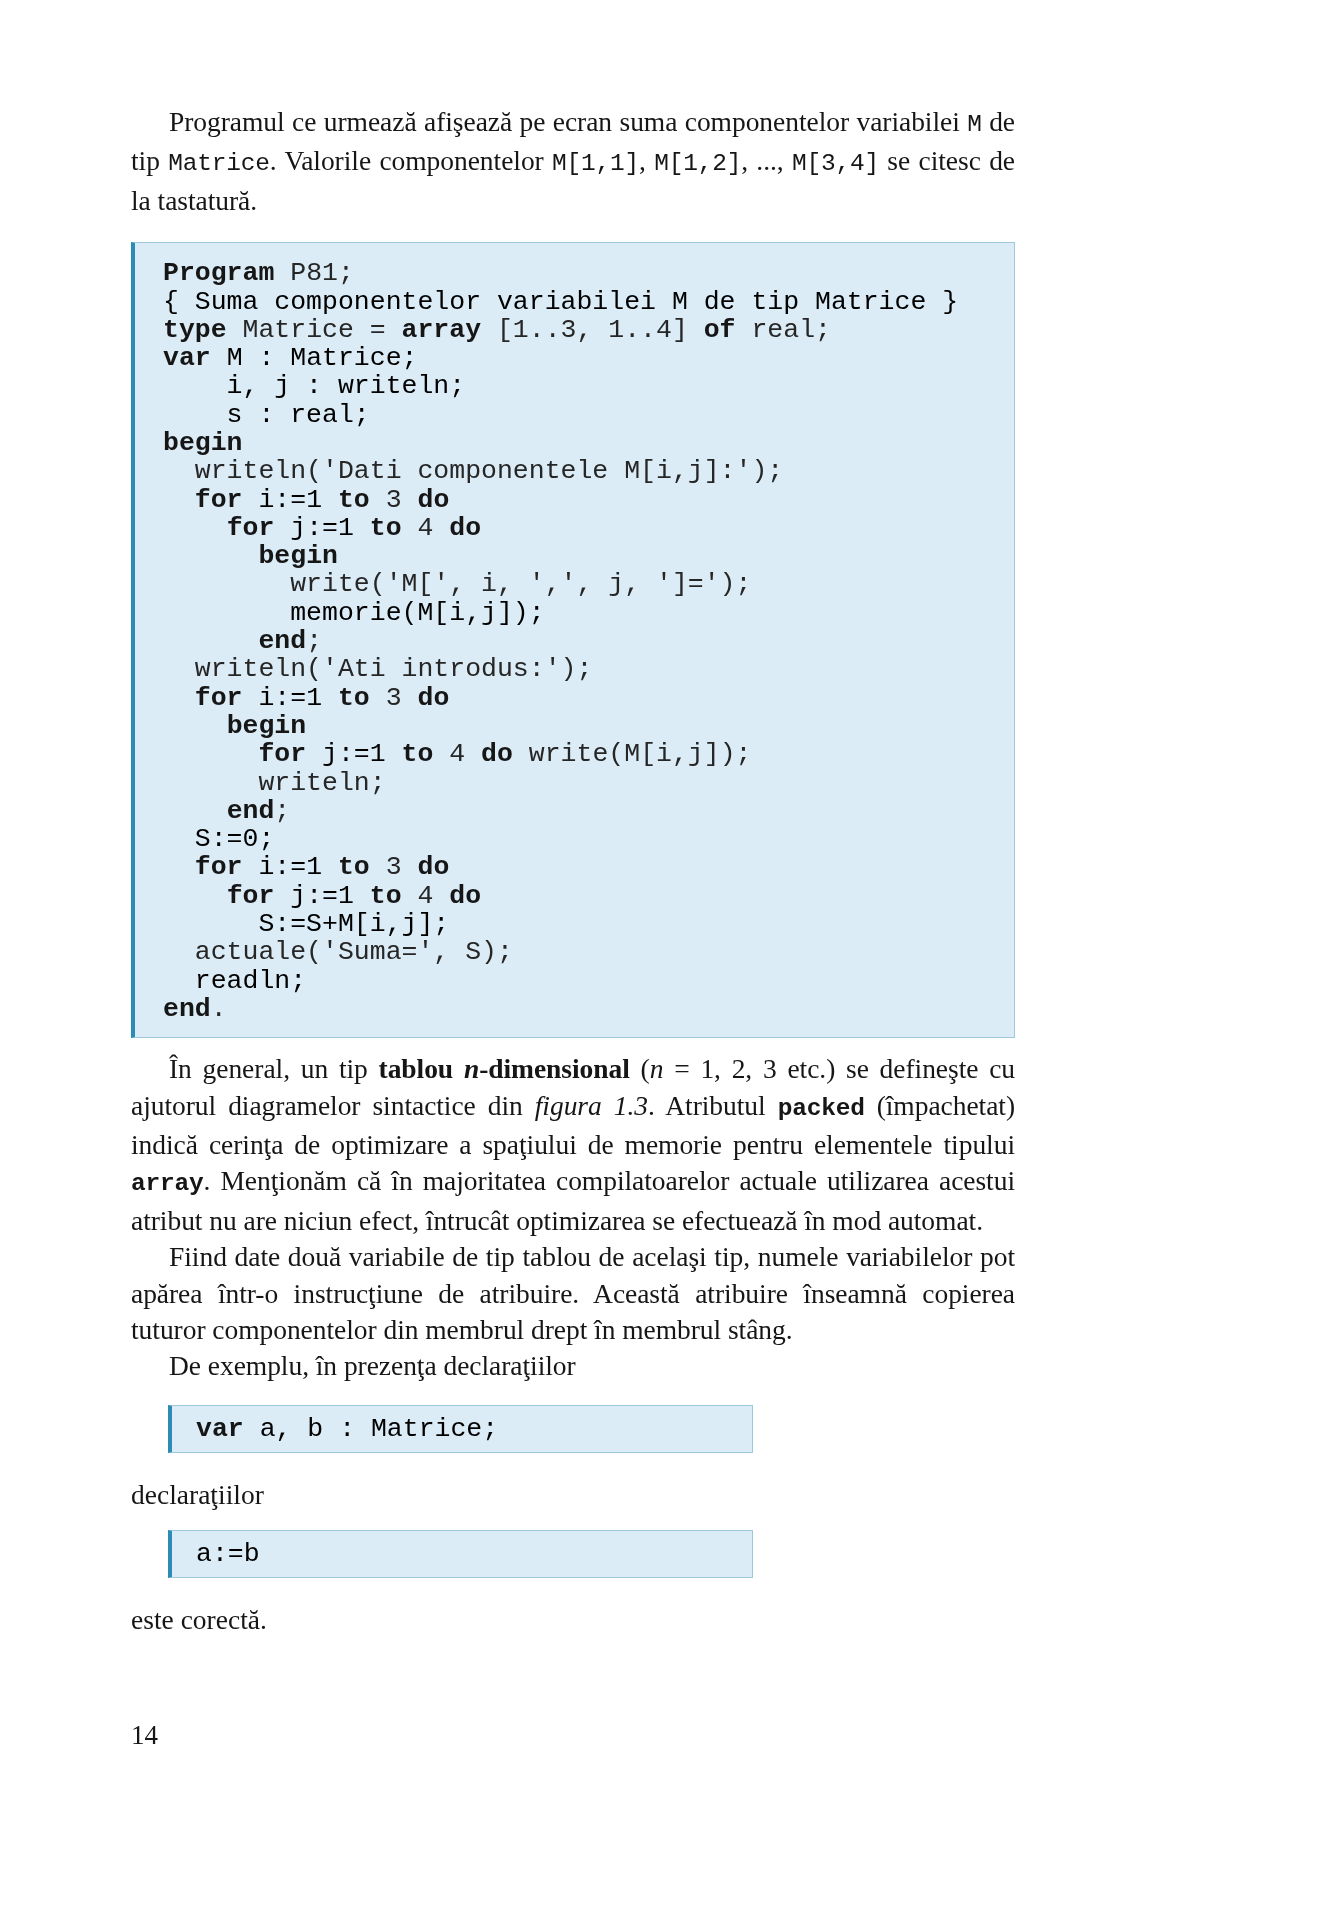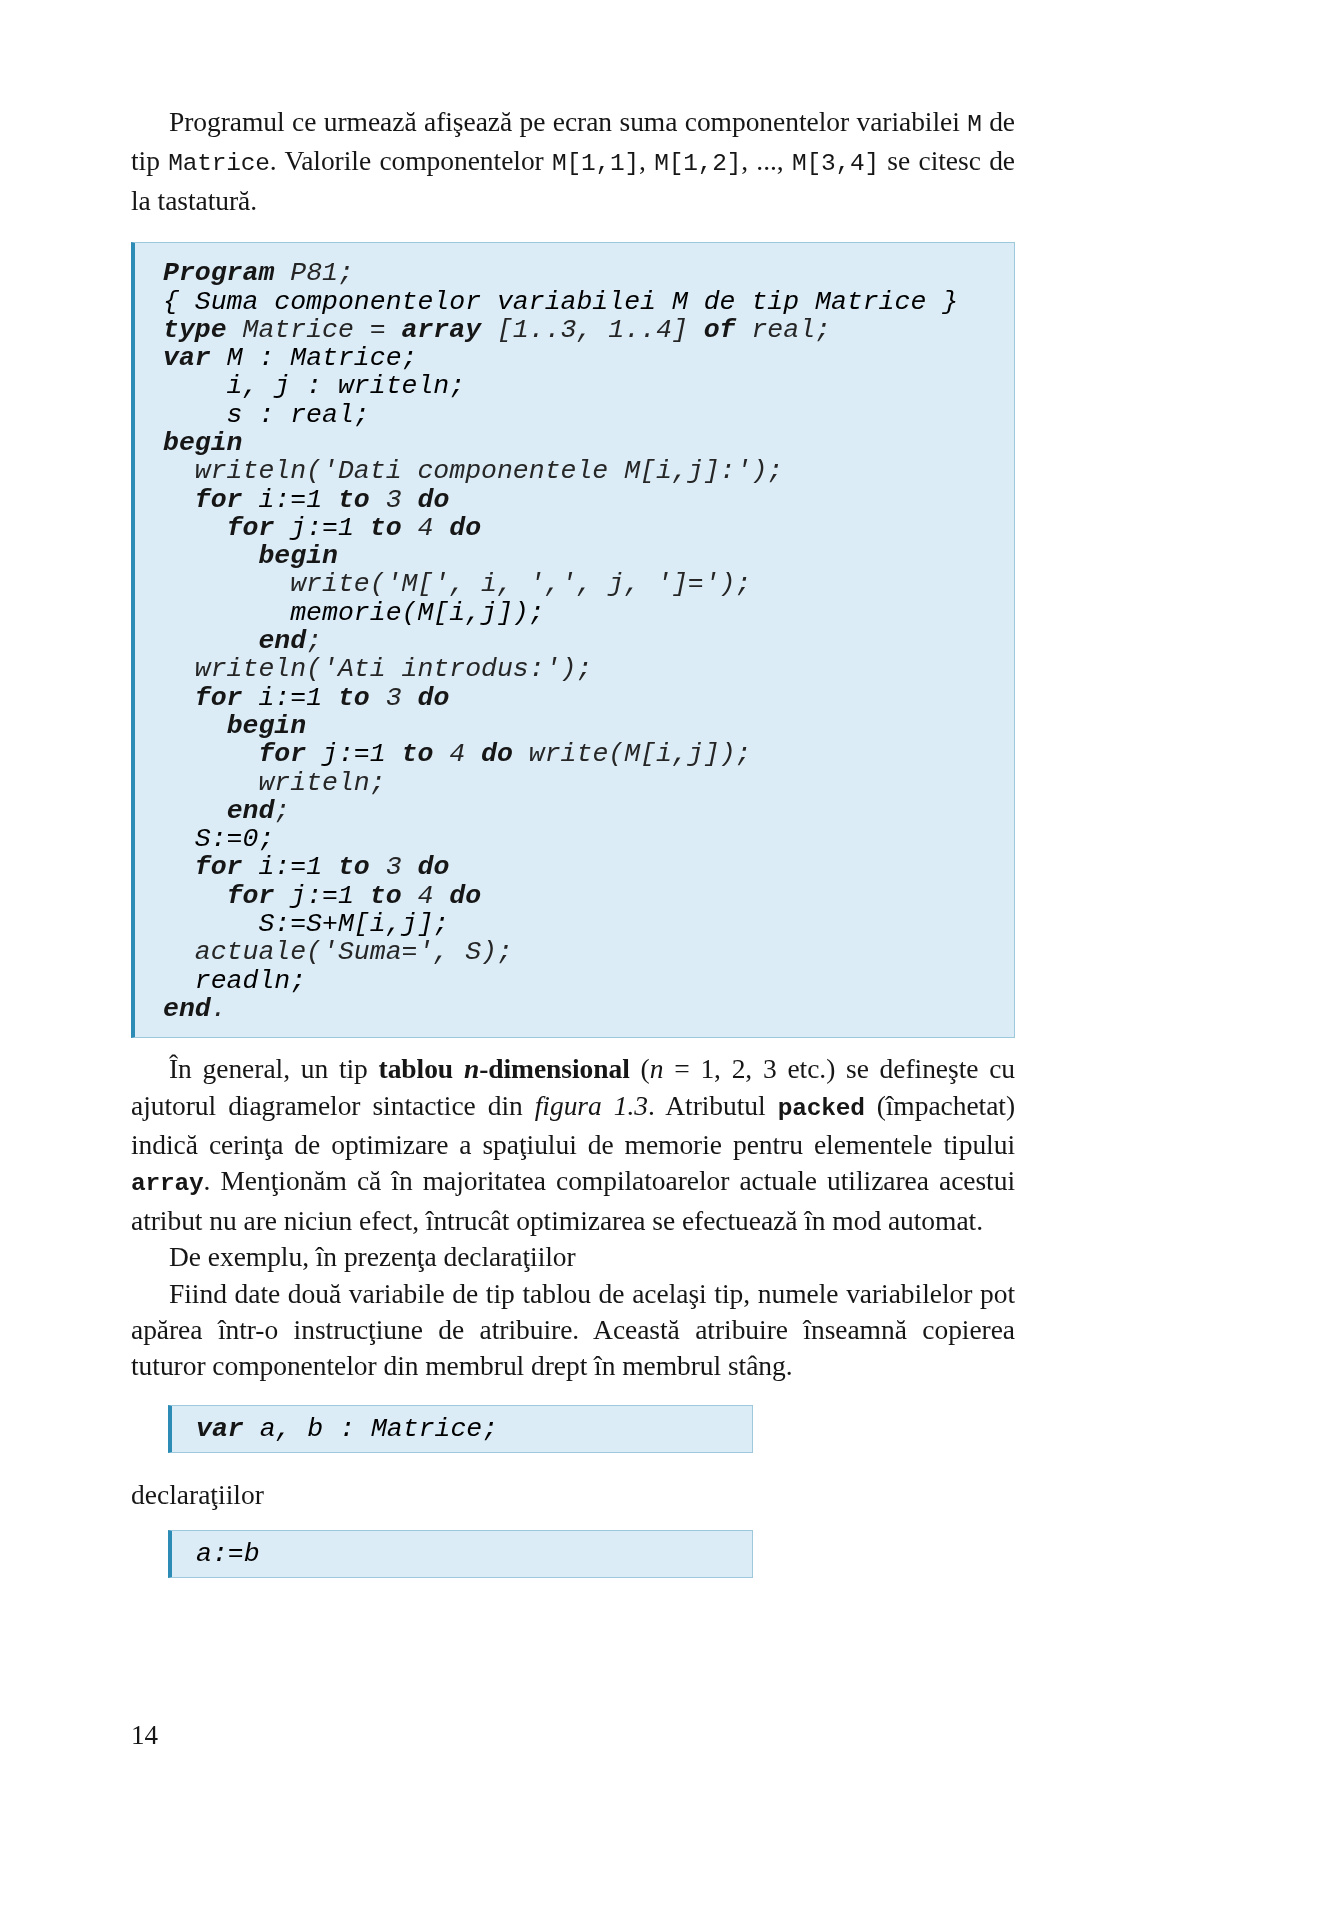--- a/index.html
+++ b/index.html
@@ -75,21 +75,20 @@
     margin-left: 37px;
     padding: 9px 10px 9px 24px;
   }
   .cline {
     font-family: "Liberation Mono", "DejaVu Sans Mono", monospace;
     font-size: 26.5px;
     line-height: 28.3px;
     white-space: pre;
     color: #252525;
     letter-spacing: 0px;
-    font-style: italic;
   }
   .kw { font-weight: bold; color: #161616; }
   .dim { color: #000000; }
   .nrm { color: #262626; }
 
   
   .pageno {
     position: absolute;
     left: 131px;
     top: 1720px;
@@ -145,39 +144,40 @@
         <div class="cline"><span class="dim">      S:=S+M[i,j];</span></div>
         <div class="cline"><span class="nrm">  actuale('Suma=', S);</span></div>
         <div class="cline"><span class="dim">  readln;</span></div>
         <div class="cline"><span class="kw">end</span><span class="nrm">.</span></div>
       </div>
 
     <div class="sp-13"></div>
 
     <p class="body indent"><span>În general, un tip </span><span class="bold-inline">tablou </span><span class="bold-inline ital">n</span><span class="bold-inline">-dimensional</span><span> (</span><span class="ital">n</span><span> = 1, 2, 3 etc.) se defineşte cu ajutorul diagramelor sintactice din </span><span class="ital">figura 1.3</span><span>. Atributul </span><span class="mono-bold">packed</span><span> (împachetat) indică cerinţa de optimizare a spaţiului de memorie pentru elementele tipului </span><span class="mono-bold">array</span><span>. Menţionăm că în majoritatea compilatoarelor actuale utilizarea acestui atribut nu are niciun efect, întrucât optimizarea se efectuează în mod automat.</span></p>
 
+    <p class="body indent">Fiind date două variabile de tip tablou de acelaşi tip, numele variabilelor pot apărea într-o instrucţiune de atribuire. Această atribuire înseamnă copierea tuturor componentelor din membrul drept în membrul stâng.</p>
+
     <p class="body indent">De exemplu, în prezenţa declaraţiilor</p>
-
-    <p class="body indent">Fiind date două variabile de tip tablou de acelaşi tip, numele variabilelor pot apărea într-o instrucţiune de atribuire. Această atribuire înseamnă copierea tuturor componentelor din membrul drept în membrul stâng.</p>
 
     <div class="sp-20"></div>
 
     <div class="codebox small" id="code-var">
         <div class="cline"><span class="kw">var </span><span class="dim">a, b : Matrice;</span></div>
       </div>
 
     <div class="sp-24"></div>
 
     <p class="small-label">declaraţiilor</p>
 
     <div class="sp-16"></div>
 
     <div class="codebox small" id="code-assign">
         <div class="cline"><span class="dim">a:=b</span></div>
       </div>
 
     <div class="sp-24"></div>
 
+    <p class="small-label">este corectă.</p>
 
   </div>
 
   <div class="pageno">14</div>
 </div>
 
 </body></html>

